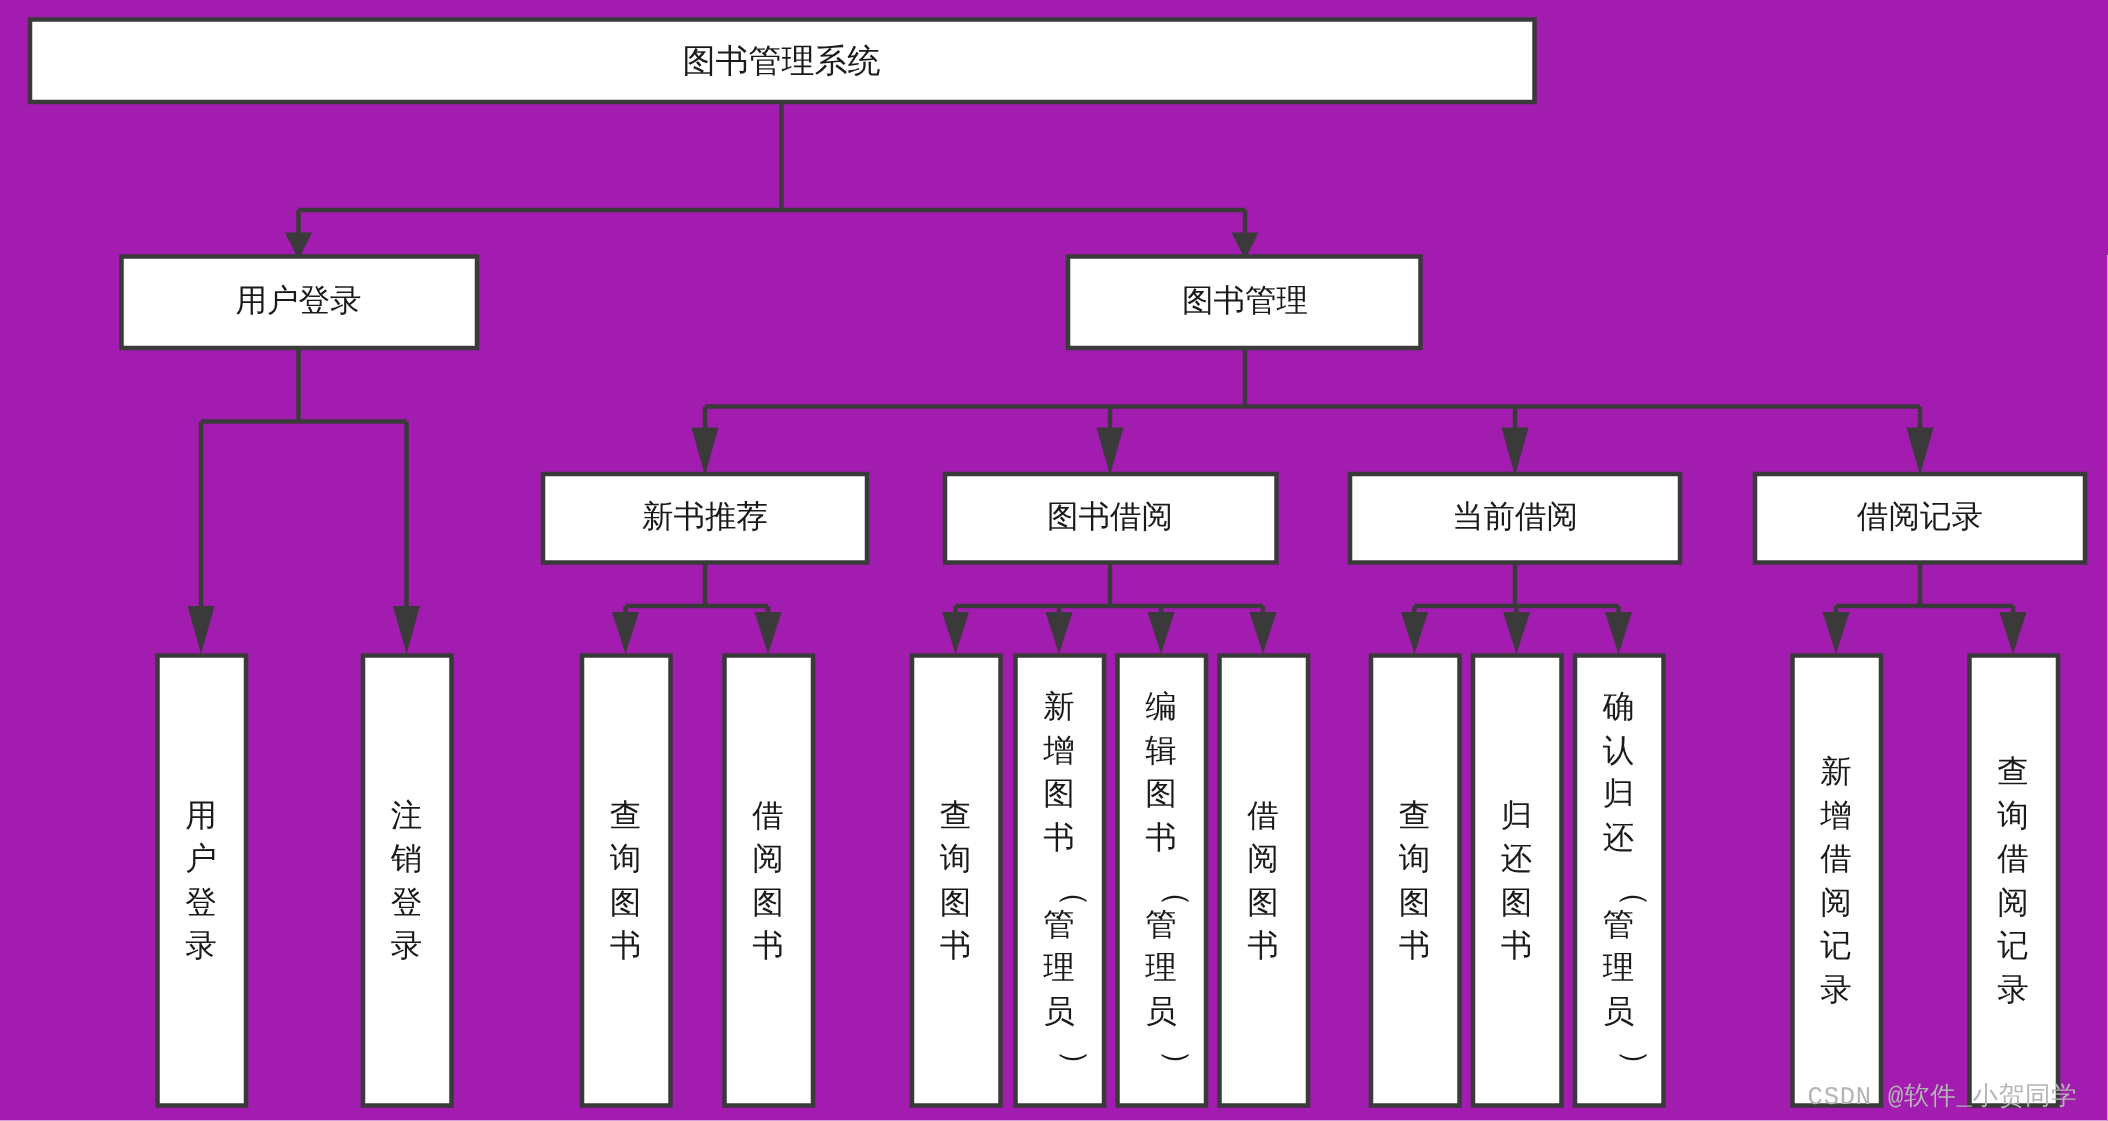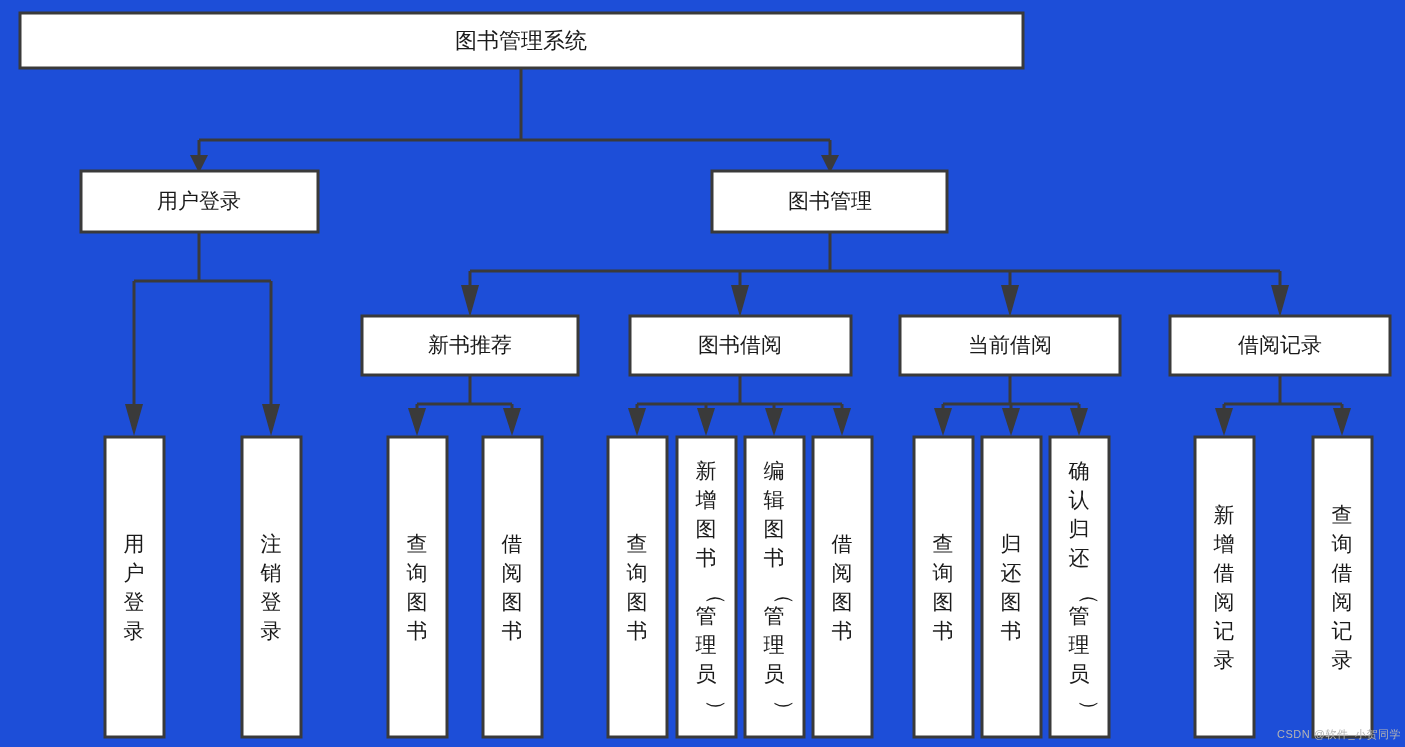--- a/index.html
+++ b/index.html
@@ -7,21 +7,21 @@
     padding: 0;
     background: #ffffff;
   }
   body {
     font-family: "Liberation Sans", "DejaVu Sans", sans-serif;
   }
   #diagram-root {
     position: relative;
     width: 1405px;
     height: 747px;
-    background: #1d4ed8;
+    background: #a21caf;
     overflow: hidden;
   }
   svg.diagram-canvas {
     position: absolute;
     left: 0;
     top: 0;
     width: 1405px;
     height: 747px;
     display: block;
   }
@@ -56,24 +56,24 @@
     font-size: 22px;
   }
   .leaf-label-glyph {
     font-family: "Liberation Sans", "DejaVu Sans", sans-serif;
     font-size: 21px;
     fill: #1a1a1a;
     text-anchor: middle;
   }
   .watermark {
     position: absolute;
-    right: 4px;
+    right: 20px;
     bottom: 5px;
-    font-family: Liberation Sans, sans-serif;
-    font-size: 11px;
+    font-family: Liberation Mono, monospace;
+    font-size: 17px;
     color: #b4b4b4;
     white-space: nowrap;
     letter-spacing: 0.5px;
   }
 </style>
 </head>
 <body>
 
 <div id="diagram-root">
 

